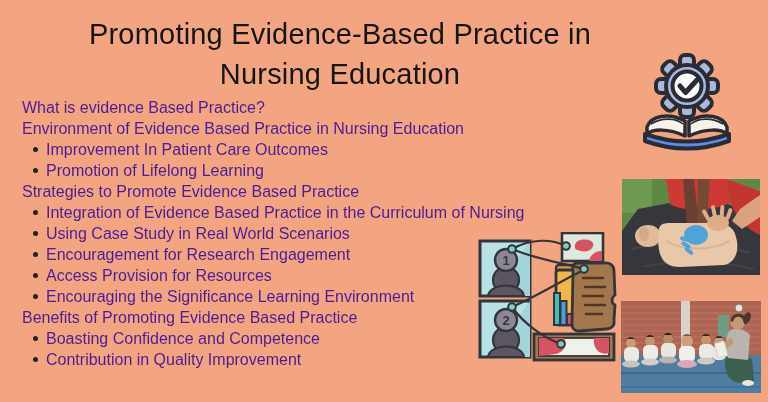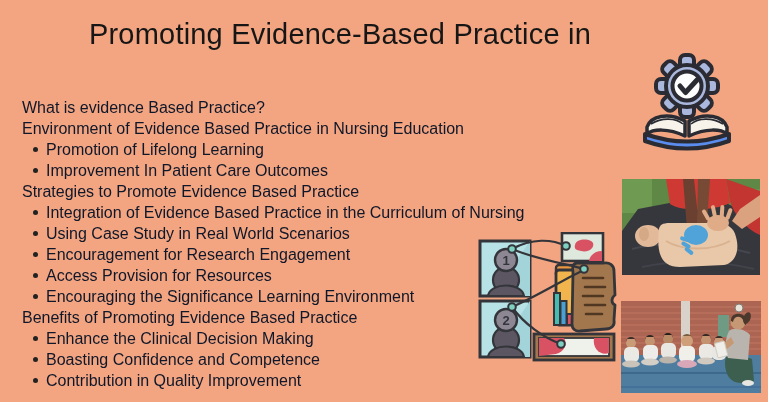--- a/index.html
+++ b/index.html
@@ -19,56 +19,56 @@
     line-height:40px;
     font-weight:500;
     color:#161616;
     letter-spacing:.2px;
   }
   .outline{
     position:absolute;
     left:22px;top:97px;width:470px;
     font-size:16px;
     line-height:21px;
-    color:#0f172a;
+    color:#4c1d95;
   }
   .ln{height:21px;white-space:nowrap;}
   .ln.bullet{padding-left:24px;position:relative;}
   .ln.bullet::before{
     content:'';position:absolute;left:11px;top:8px;
     width:5px;height:5px;border-radius:50%;background:#222222;
   }
   .gearbook{position:absolute;left:638px;top:52px;width:102px;height:106px;}
   .illu{position:absolute;left:476px;top:232px;width:146px;height:134px;}
   .photo{position:absolute;display:block;}
   .photo.cpr{left:622px;top:179px;width:138px;height:96px;}
   .photo.classroom{left:621px;top:301px;width:140px;height:92px;}
 </style>
 </head>
 <body>
 
 <div class="slide">
 
   <div class="title">
     <div>Promoting Evidence-Based Practice in</div>
+    <div>Nursing Education</div>
   </div>
 
   <div class="outline">
     <div class="ln">What is evidence Based Practice?</div>
     <div class="ln">Environment of Evidence Based Practice in Nursing Education</div>
+    <div class="ln bullet">Improvement In Patient Care Outcomes</div>
     <div class="ln bullet">Promotion of Lifelong Learning</div>
-    <div class="ln bullet">Improvement In Patient Care Outcomes</div>
     <div class="ln">Strategies to Promote Evidence Based Practice</div>
     <div class="ln bullet">Integration of Evidence Based Practice in the Curriculum of Nursing</div>
     <div class="ln bullet">Using Case Study in Real World Scenarios</div>
     <div class="ln bullet">Encouragement for Research Engagement</div>
     <div class="ln bullet">Access Provision for Resources</div>
     <div class="ln bullet">Encouraging the Significance Learning Environment</div>
     <div class="ln">Benefits of Promoting Evidence Based Practice</div>
-    <div class="ln bullet">Enhance the Clinical Decision Making</div>
     <div class="ln bullet">Boasting Confidence and Competence</div>
     <div class="ln bullet">Contribution in Quality Improvement</div>
   </div>
 
   <svg class="gearbook" viewBox="0 0 102 106">
     <g fill="#aab8de" stroke="#2b2c33" stroke-width="4" stroke-linejoin="round">
       <rect x="42" y="3" width="14" height="62" rx="5" transform="rotate(0 49 34)"></rect>
       <rect x="42" y="3" width="14" height="62" rx="5" transform="rotate(45 49 34)"></rect>
       <rect x="42" y="3" width="14" height="62" rx="5" transform="rotate(90 49 34)"></rect>
       <rect x="42" y="3" width="14" height="62" rx="5" transform="rotate(135 49 34)"></rect>

